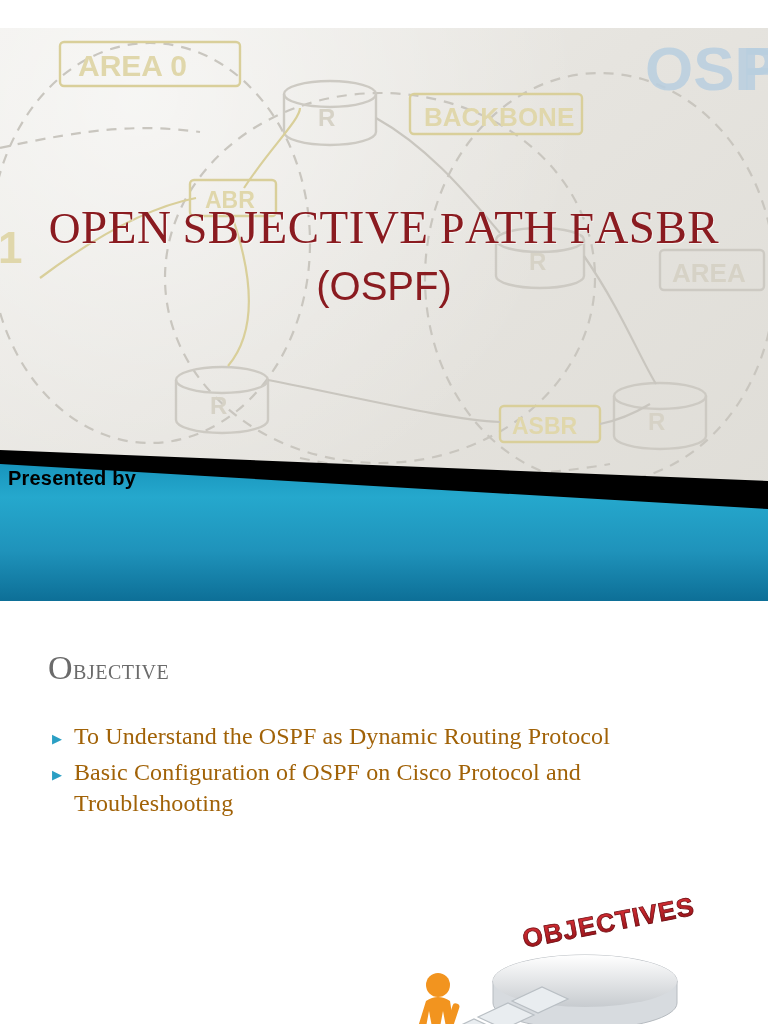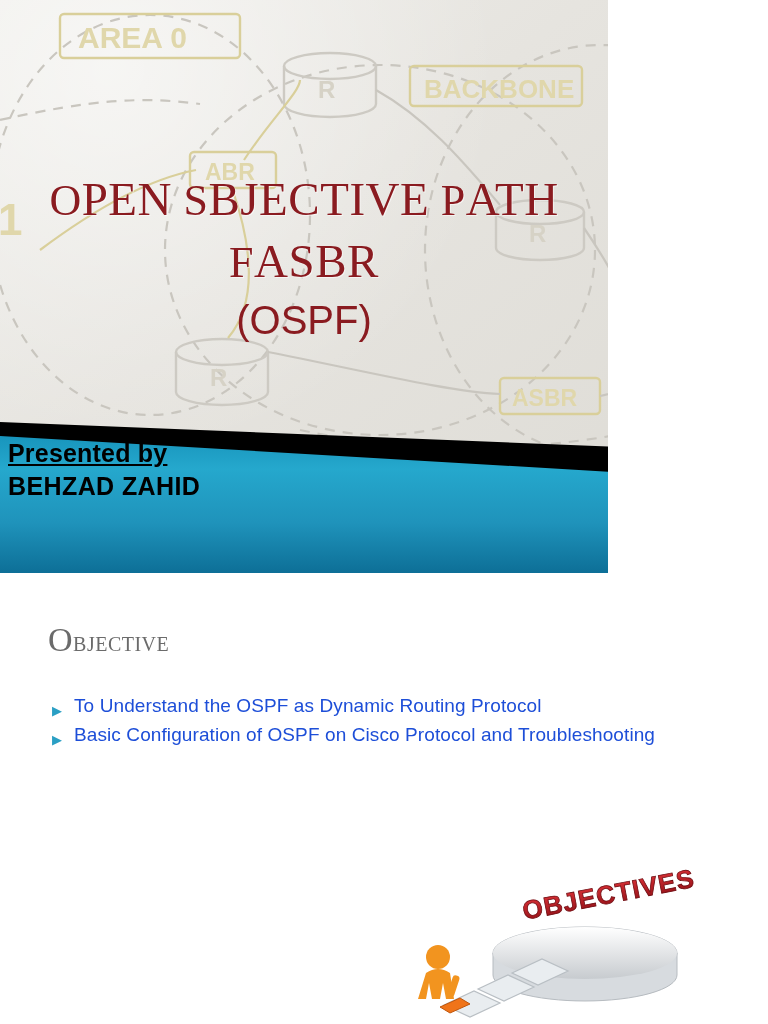--- a/index.html
+++ b/index.html
@@ -11,24 +11,25 @@
     width: 768px;
     height: 1024px;
     font-family: "Liberation Sans", sans-serif;
     overflow: hidden;
     position: relative;
   }
 
   
   .slide1 {
     position: relative;
-    width: 608px;
+    width: 768px;
     height: 573px;
     overflow: hidden;
     background: #fef9c3;
+    margin-top: 28px;
   }
 
   
   .wb {
     position: absolute;
     inset: 0;
     background:
       radial-gradient(circle at 18% 12%, rgba(255,255,255,0.55), rgba(255,255,255,0) 55%),
       linear-gradient(140deg, #efeeea 0%, #e6e4df 45%, #dedcd6 100%);
   }
@@ -79,24 +80,23 @@
   }
   .presenter {
     position: absolute;
     left: 8px;
     top: 438px;
     z-index: 9;
     color: #000;
     line-height: 1.2;
   }
   .presenter .p1 {
-    font-size: 25px;
+    font-size: 20px;
     font-weight: bold;
     letter-spacing: 0.2px;
-    text-decoration: underline;
   }
   .presenter .p2 {
     font-size: 25px;
     font-weight: bold;
     letter-spacing: 0.4px;
     margin-top: 3px;
   }
   .presenter .p3 {
     font-size: 25px;
     font-weight: bold;
@@ -136,24 +136,25 @@
   }
   .bullet .marker {
     flex: 0 0 auto;
     width: 22px;
     padding-top: 11px;
     color: #2a9fc4;
     font-size: 13px;
     line-height: 1;
   }
   .bullet .btxt {
-    font-size: 19px;
-    color: #1d4ed8;
+    font-size: 24px;
+    color: #a16207;
     line-height: 1.32;
     letter-spacing: 0.1px;
+    font-family: Liberation Serif, serif;
   }
 
   
   .objgfx {
     position: absolute;
     left: 400px;
     top: 282px;
     width: 300px;
     height: 168px;
   }
@@ -236,21 +237,20 @@
   <div class="s1-title-wrap">
     <div class="s1-title"><span class="big">O</span><span class="sc">PEN</span> <span class="big">S</span><span class="sc">BJECTIVE</span> <span class="big">P</span><span class="sc">ATH</span> <span class="big">F</span><span class="sc">ASBR</span></div>
     <div class="s1-sub">(OSPF)</div>
   </div>
 
   <div class="band-black"></div>
   <div class="band-blue"></div>
 
   <div class="presenter">
     <div class="p1">Presented by</div>
-    <div class="p2">BEHZAD ZAHID</div>
   </div>
 </div>
 
 <div class="slide2">
 
   <div class="s2-heading"><span class="big">O</span><span class="sc">BJECTIVE</span></div>
 
   <div class="bullets">
     <div class="bullet">
       <div class="marker">▶</div>

